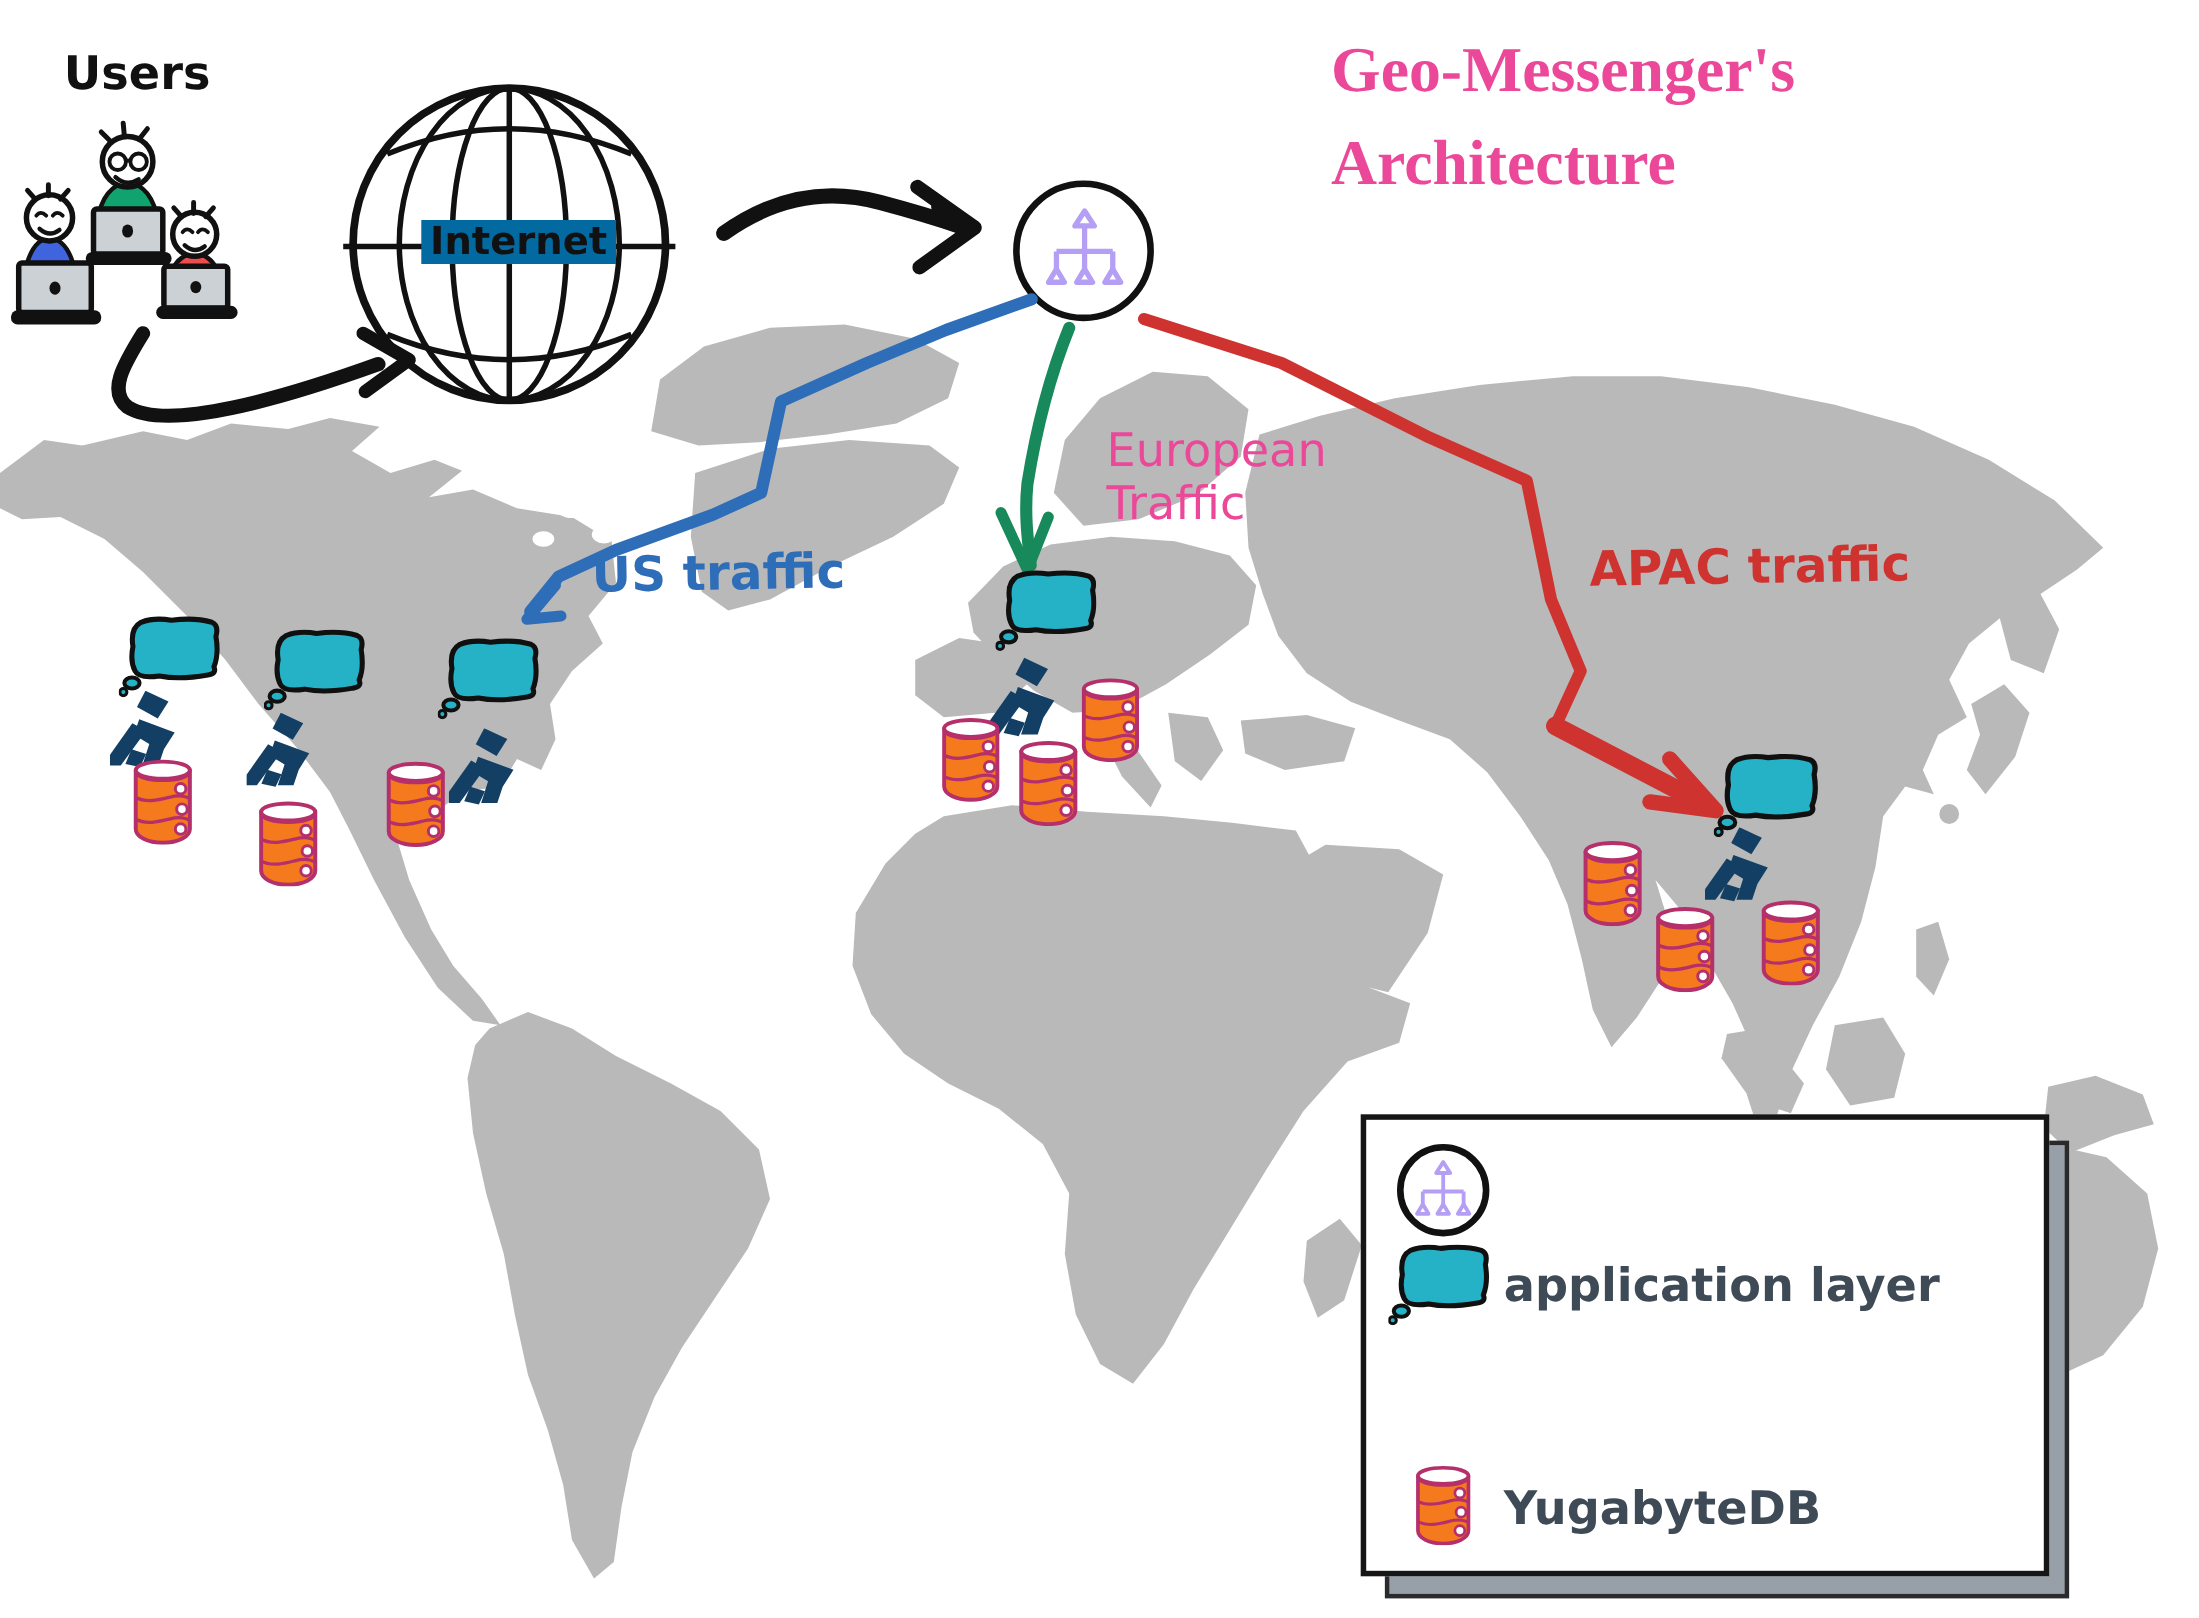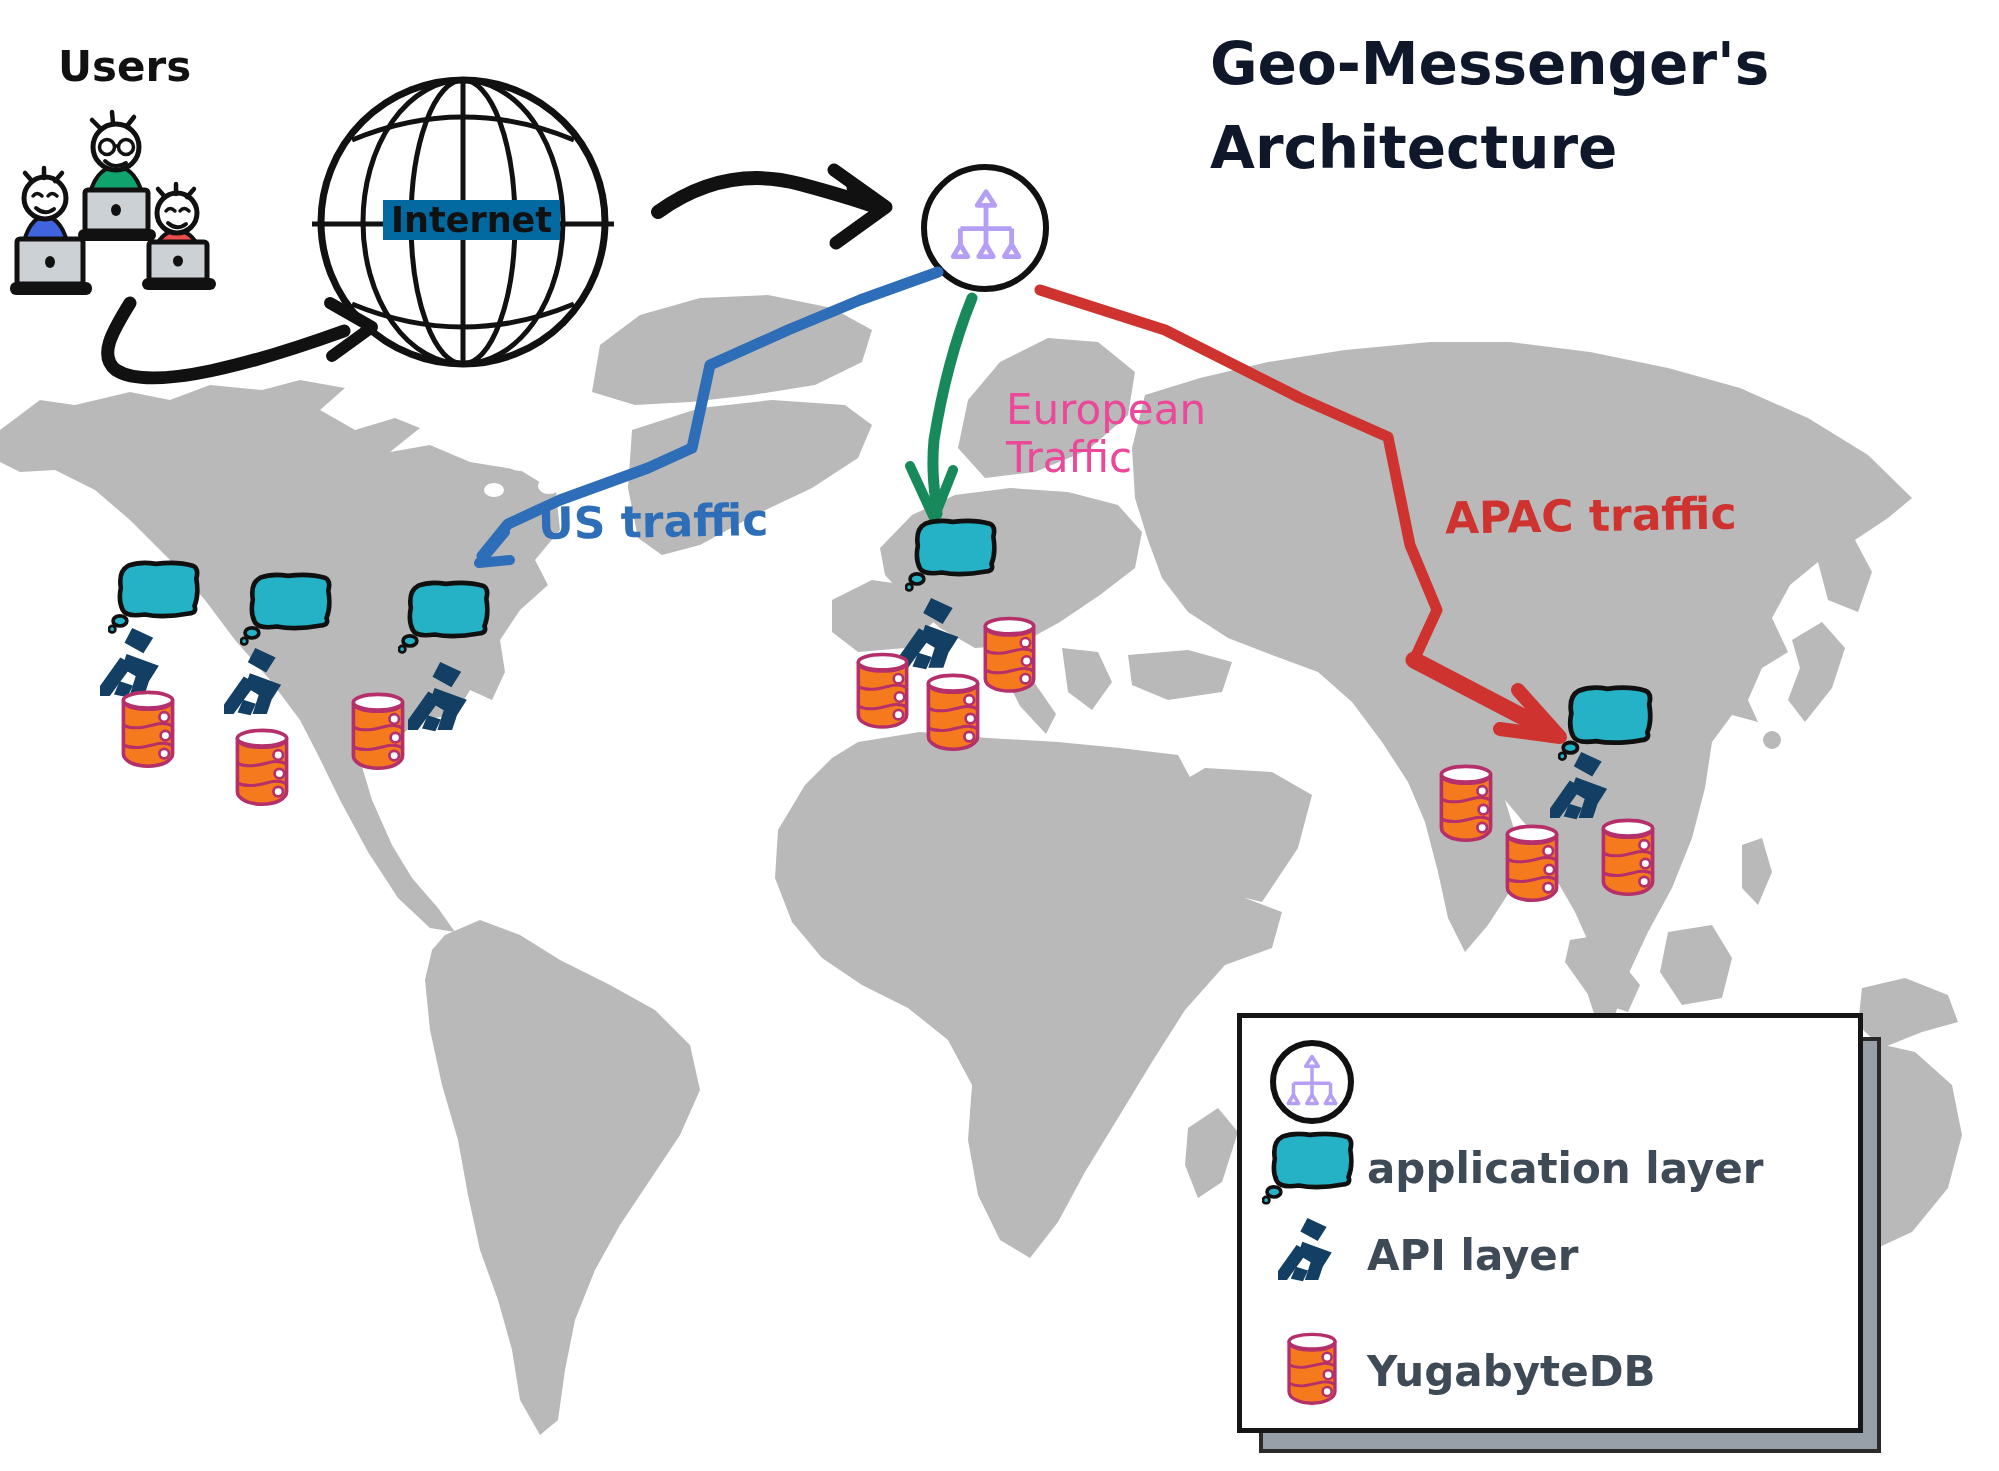--- a/index.html
+++ b/index.html
@@ -3,21 +3,21 @@
 <meta charset="utf-8">
 <style>
   html,body{margin:0;padding:0;background:#ffffff;}
   .canvas{position:relative;width:1999px;height:1471px;background:#fff;overflow:hidden;
           font-family:"DejaVu Sans","Liberation Sans",sans-serif;}
   .art{position:absolute;left:0;top:0;}
   .txt{position:absolute;white-space:nowrap;}
   .users-label{left:58px;top:42px;font-size:42px;font-weight:700;color:#111;}
   .internet-label{left:383px;top:200px;font-size:35px;font-weight:600;color:#111;
                   background:#0369a1;padding:0 8px;}
-  .title{left:1210px;top:22px;font-size:58px;line-height:1.45;font-weight:700;color:#0f172a;}
+  .title{left:1210px;top:22px;font-size:58px;line-height:1.45;font-weight:700;color:#ec4899;font-family:Liberation Serif, serif;}
   .us-traffic{left:538px;top:496px;font-size:44px;font-weight:700;color:#2e6db8;transform:rotate(-1deg);}
   .eu-traffic{left:1006px;top:386px;font-size:42px;line-height:1.15;font-weight:400;color:#ec4899;}
   .apac-traffic{left:1445px;top:490px;font-size:44px;font-weight:700;color:#ce3330;transform:rotate(-1deg);}
   .legend-shadow{position:absolute;left:1259px;top:1037px;width:614px;height:408px;
                  background:#97a0a9;border:4px solid #2a2a2a;}
   .legend-box{position:absolute;left:1237px;top:1013px;width:616px;height:410px;
               background:#fff;border:5px solid #161616;}
   .legend-row{position:absolute;left:0;width:100%;height:90px;}
   .legend-row .icon{position:absolute;}
   .legend-label{position:absolute;left:125px;top:50%;transform:translateY(-50%);
@@ -231,26 +231,20 @@
     </svg>
   </div>
 
   <div class="legend-row" style="top:105px;">
     <svg class="icon" style="left:20px;top:8px;" width="92" height="74" viewBox="0 0 100 80">
       <use href="#sym-bubble" xlink:href="#sym-bubble" width="100" height="80"></use>
     </svg>
     <div class="legend-label">application layer</div>
   </div>
 
-  <div class="legend-row" style="top:192px;">
-    <svg class="icon" style="left:36px;top:8px;" width="64" height="64" viewBox="0 0 100 100">
-      <use href="#sym-kong" xlink:href="#sym-kong" width="100" height="100"></use>
-    </svg>
-    <div class="legend-label">API layer</div>
-  </div>
 
   <div class="legend-row" style="top:308px;padding-left:24px;">
     <svg class="icon" style="left:42px;top:6px;" width="56" height="73" viewBox="0 0 100 130">
       <use href="#sym-barrel" xlink:href="#sym-barrel" width="100" height="130"></use>
     </svg>
     <div class="legend-label">YugabyteDB</div>
   </div>
 
 </div>
 </div>

